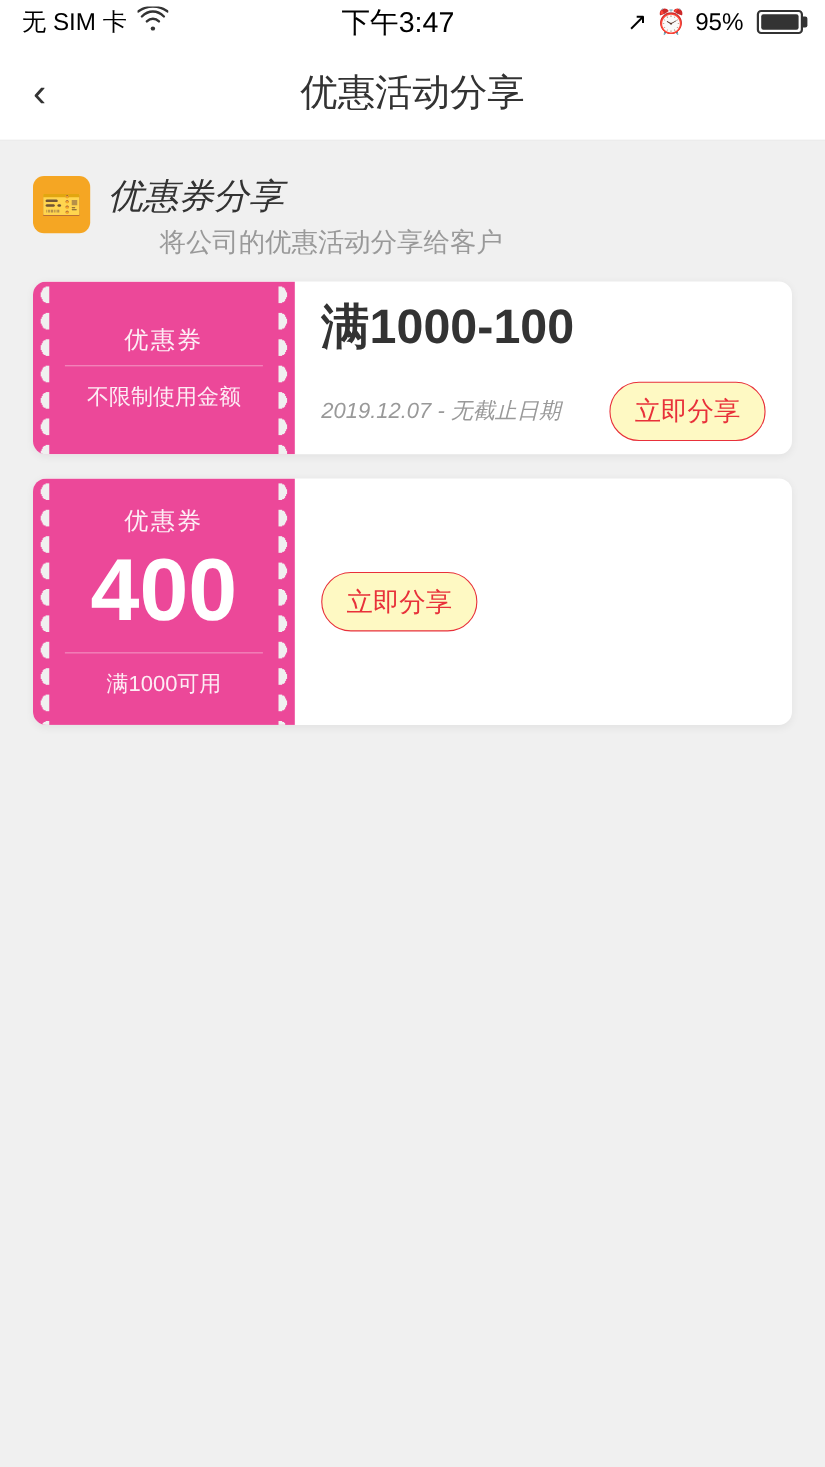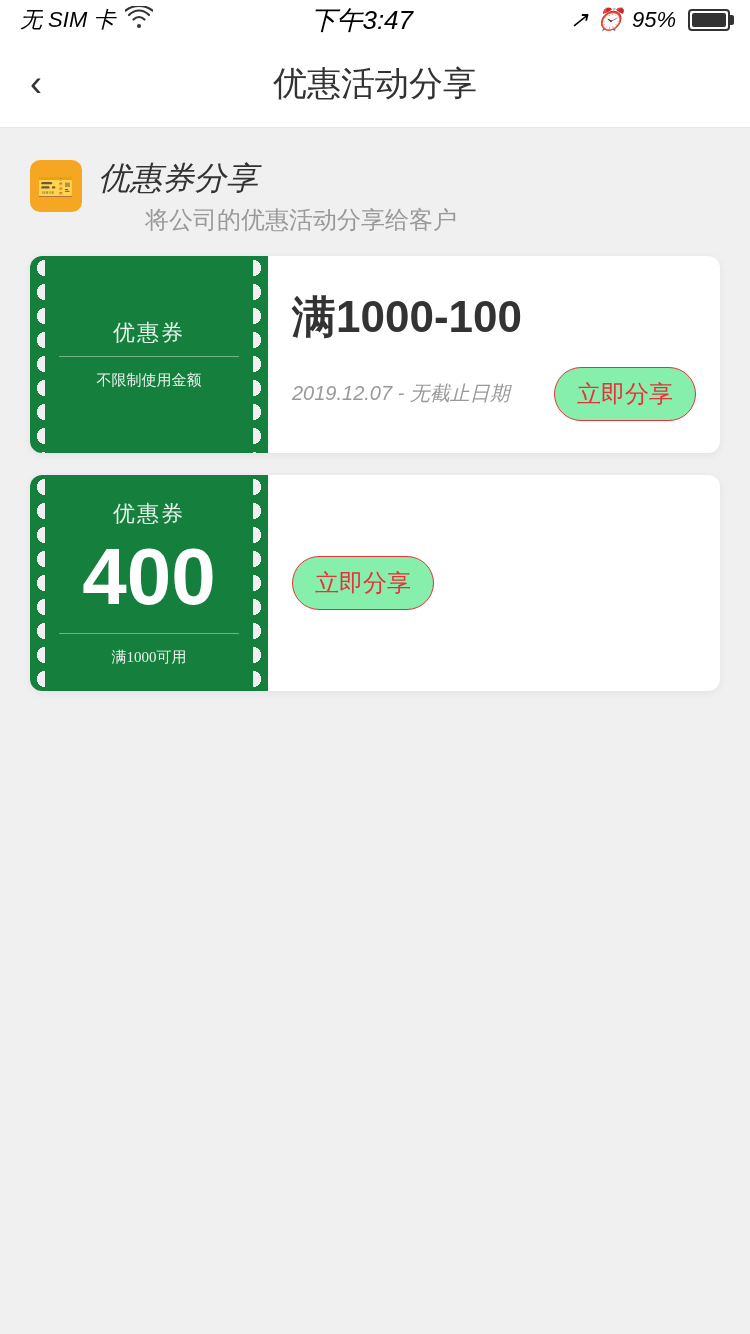--- a/index.html
+++ b/index.html
@@ -17,21 +17,20 @@
     .status-bar {
       width: 750px;
       height: 40px;
       background: #fff;
       display: flex;
       align-items: center;
       justify-content: space-between;
       padding: 0 20px;
       font-size: 24px;
       font-weight: 500;
-      font-style: italic;
     }
     .status-left {
       display: flex;
       align-items: center;
       gap: 10px;
       font-size: 22px;
     }
     .status-center {
       font-size: 26px;
       font-weight: 500;
@@ -148,21 +147,21 @@
       border-radius: 12px;
       display: flex;
       overflow: hidden;
       margin-bottom: 20px;
       box-shadow: 0 2px 8px rgba(0,0,0,0.06);
     }
 
     
     .coupon-left {
       width: 238px;
-      background: #15803d;
+      background: #ec4899;
       display: flex;
       flex-direction: column;
       align-items: center;
       justify-content: center;
       padding: 24px 29px;
       position: relative;
       flex-shrink: 0;
     }
 
     
@@ -200,30 +199,29 @@
       line-height: 1;
       margin-bottom: 16px;
     }
     .coupon-divider {
       width: 180px;
       height: 1px;
       background: rgba(255,255,255,0.4);
       margin-bottom: 14px;
     }
     .coupon-condition {
-      font-size: 15px;
+      font-size: 20px;
       color: rgba(255,255,255,0.9);
       text-align: right;
-      font-family: Liberation Serif, serif;
     }
 
     
     .coupon-right {
       flex: 1;
-      padding: 32px 24px;
+      padding: 12px 24px;
       display: flex;
       flex-direction: column;
       justify-content: center;
     }
     .coupon-name {
       font-size: 44px;
       font-weight: 600;
       color: #333;
       margin-bottom: 20px;
     }
@@ -236,21 +234,21 @@
       font-size: 20px;
       color: #999;
       font-style: italic;
     }
     .coupon-share-btn {
       border: 1.5px solid #e8313a;
       border-radius: 30px;
       padding: 10px 22px;
       font-size: 24px;
       color: #e8313a;
-      background: #86efac;
+      background: #fef9c3;
       cursor: pointer;
       white-space: nowrap;
     }
 
     
     .bottom-fill {
       flex: 1;
       min-height: 500px;
       background: #f0f0f0;
     }

